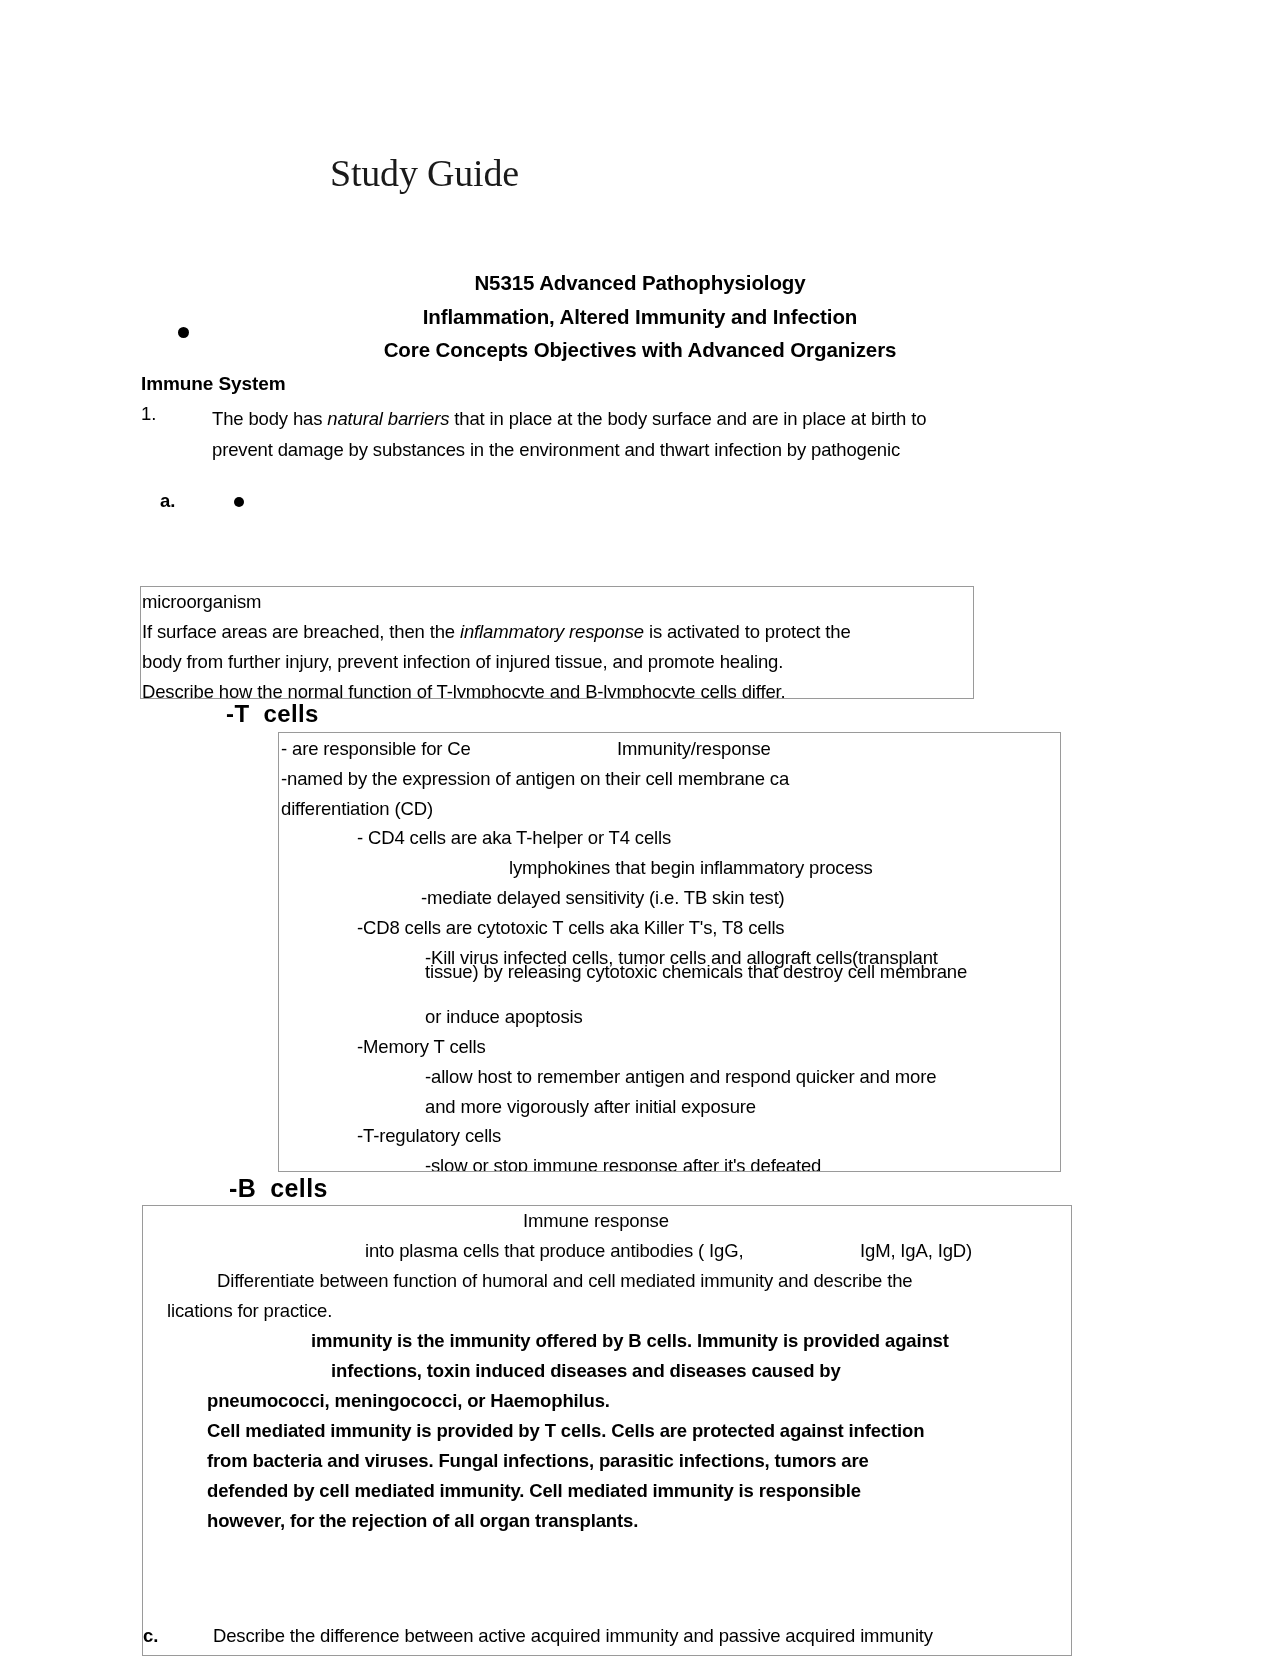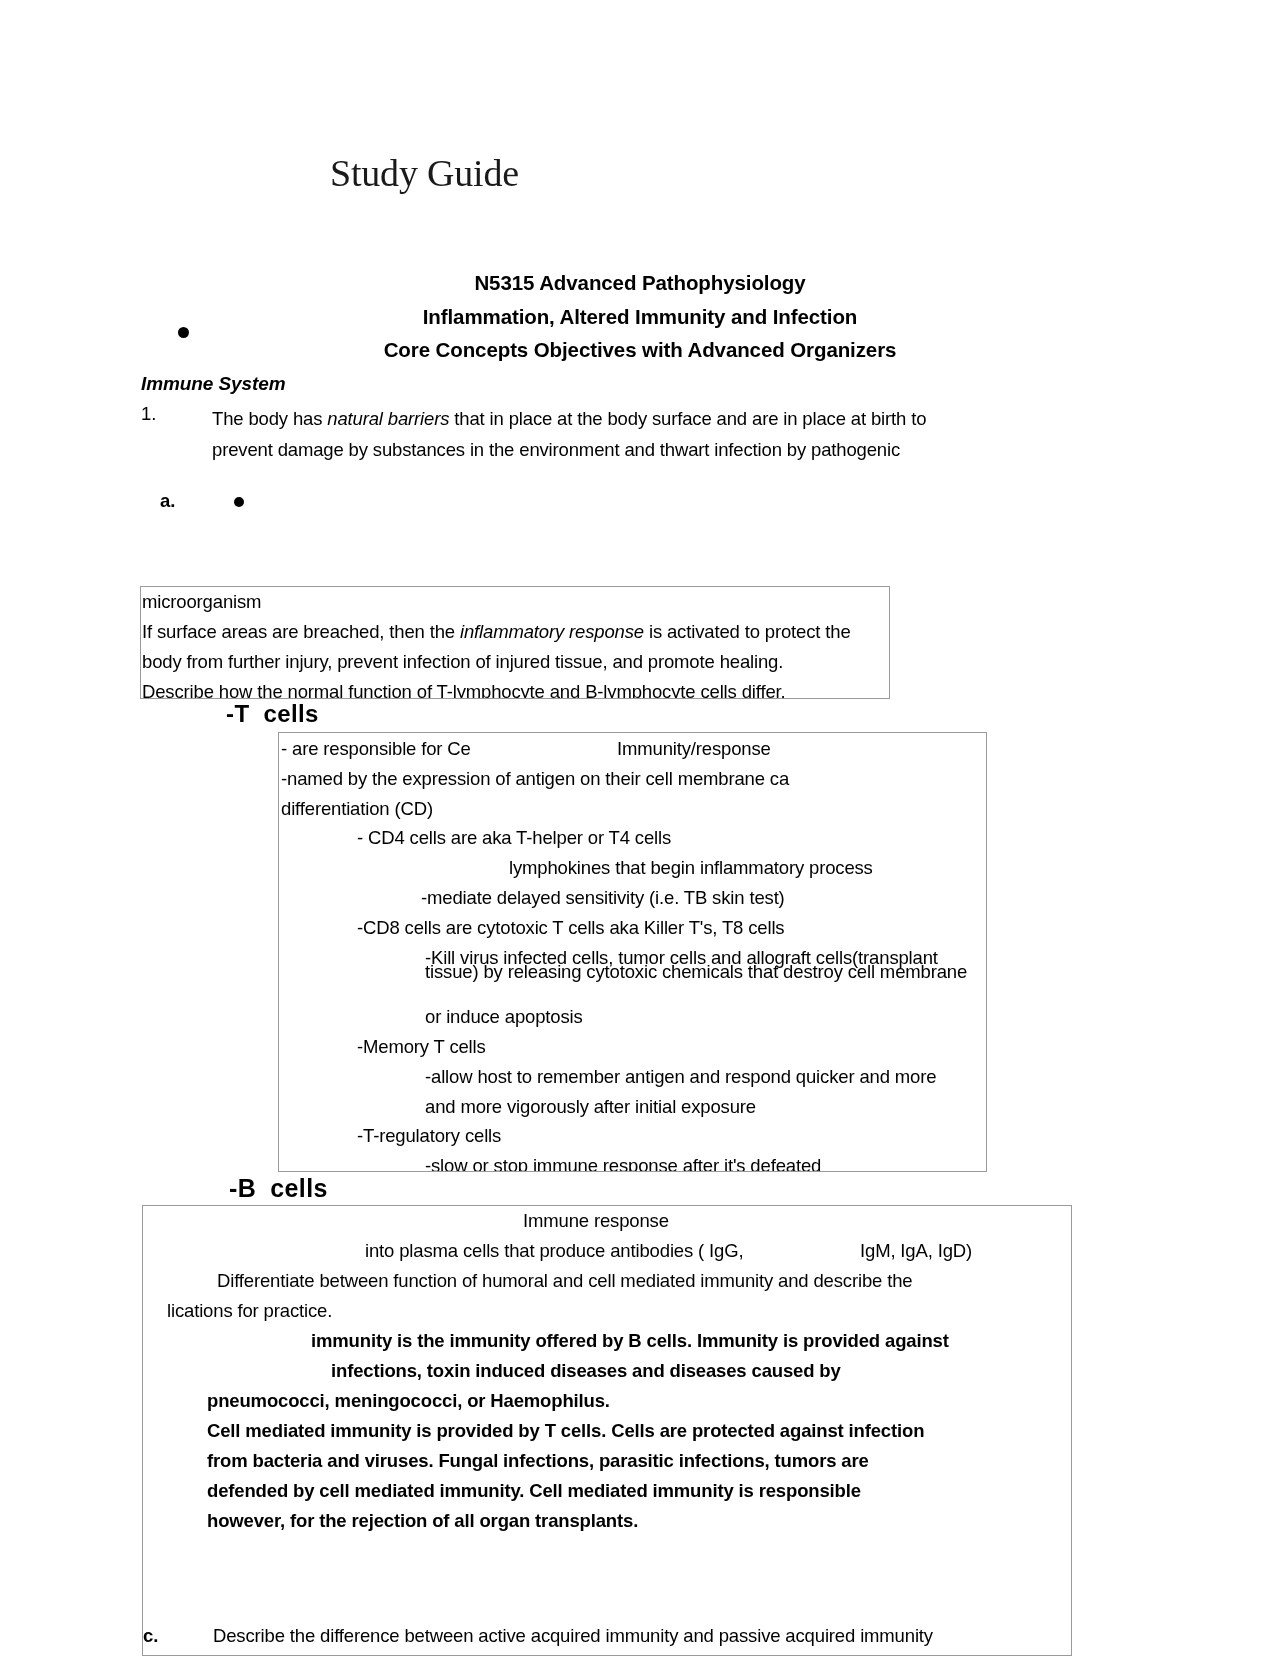--- a/index.html
+++ b/index.html
@@ -62,21 +62,20 @@
   }
 
   
   .section-head {
     position: absolute;
     left: 141px;
     top: 373px;
     font-size: 19px;
     font-weight: bold;
     letter-spacing: -0.1px;
-    font-style: italic;
   }
 
   
   .item-num {
     position: absolute;
     left: 141px;
     top: 403px;
     font-size: 18.5px;
   }
   .item-body {
@@ -120,35 +119,35 @@
   .tline {
     position: absolute;
     white-space: nowrap;
     font-size: 18.5px;
     letter-spacing: -0.15px;
   }
   .tline.bold { font-weight: bold; }
   .tline .i { font-style: italic; }
 
   
-  #box-defense { left: 140px; top: 586px; width: 750px; height: 113px; }
+  #box-defense { left: 140px; top: 586px; width: 834px; height: 113px; }
 
   
   .tcells-head {
     position: absolute;
     left: 226px;
     top: 700px;
     font-size: 24px;
     font-weight: bold;
     letter-spacing: 0.4px;
   }
   .tcells-head .sp { display:inline-block; width: 14px; }
 
   
-  #box-tcells { left: 278px; top: 732px; width: 709px; height: 440px; }
+  #box-tcells { left: 278px; top: 732px; width: 783px; height: 440px; }
 
   
   .bcells-head {
     position: absolute;
     left: 229px;
     top: 1174px;
     font-size: 25px;
     font-weight: bold;
     letter-spacing: 0.4px;
   }

